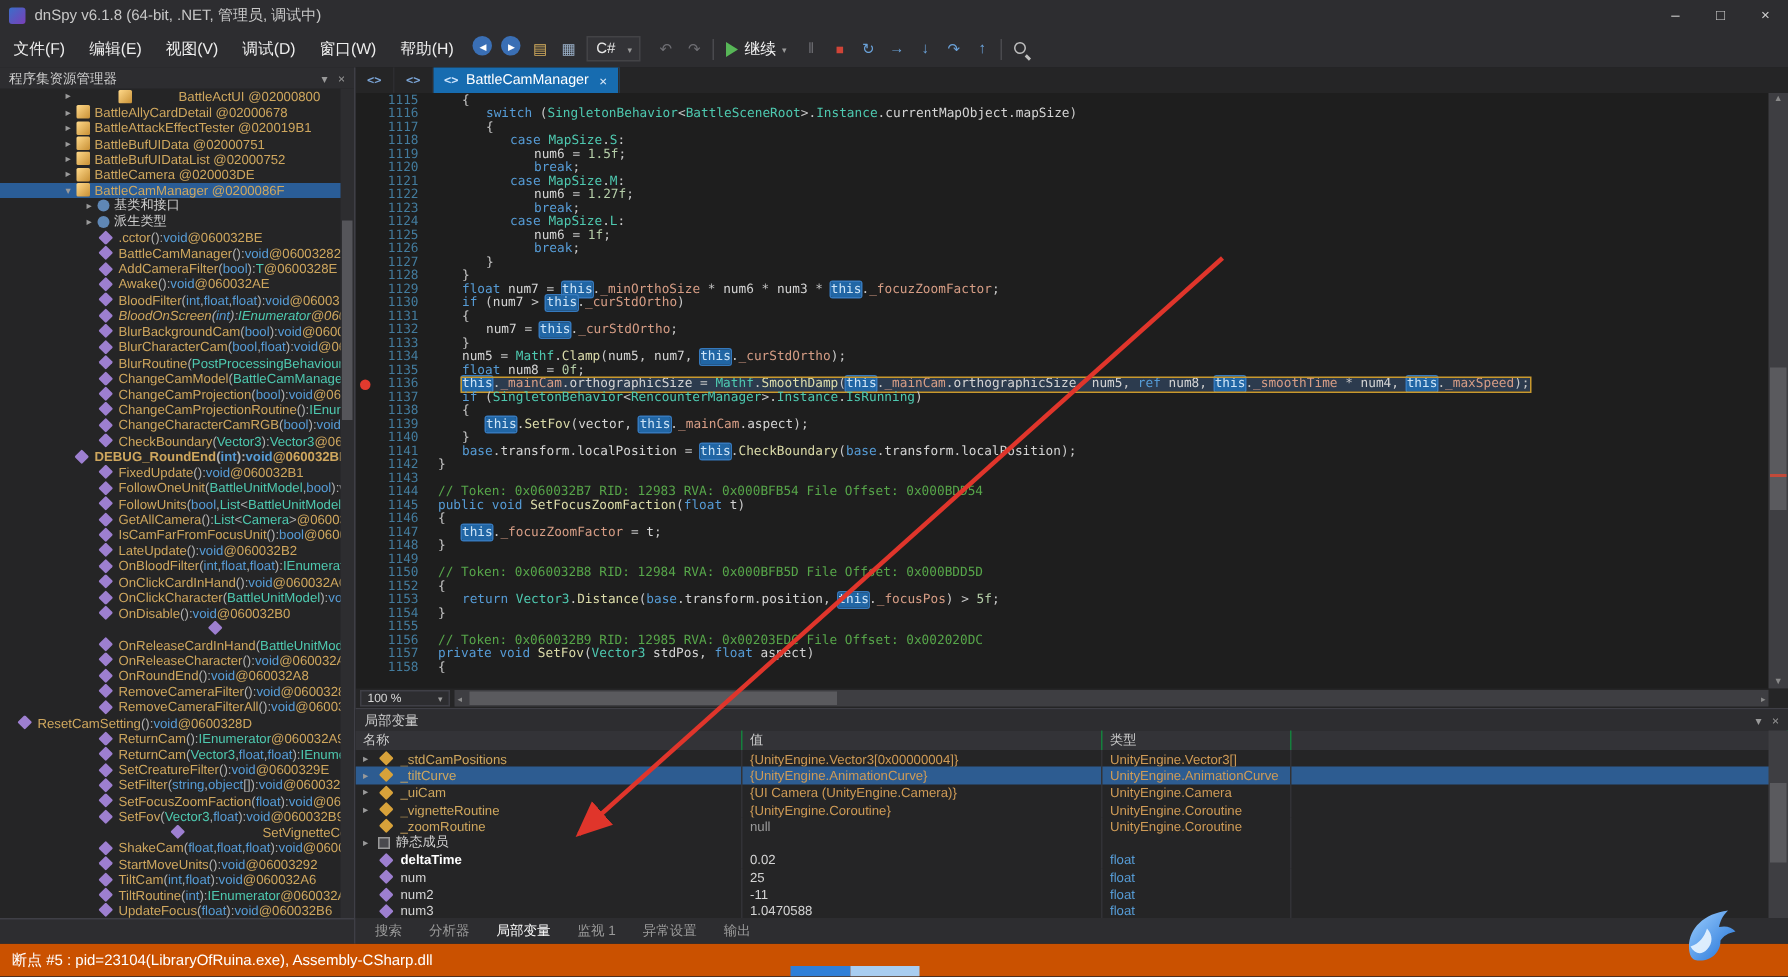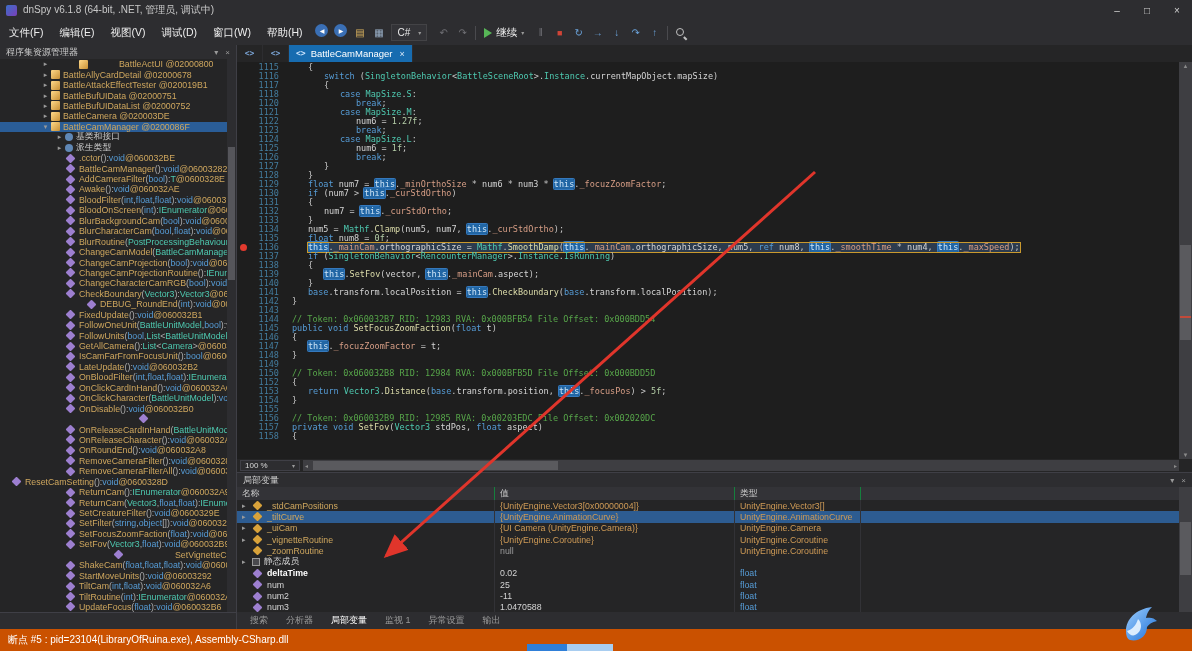--- a/index.html
+++ b/index.html
@@ -292,21 +292,21 @@
           <span class="tt-p"> </span>
           <span class="tt-k">float</span>
           <span class="tt-p">)</span>
           <span class="tt-p"> </span>
           <span class="tt-p">:</span>
           <span class="tt-p"> </span>
           <span class="tt-k">void</span>
           <span class="tt-p"> </span>
           <span class="tt-n">@06003</span>
         </div>
-        <div class="tree-row" style="padding-left: 54px;">
+        <div class="tree-row" style="padding-left: 54px; font-style: italic;">
           <span class="tw"></span>
           <span class="ic ic-m"></span>
           <span class="tt-n">BloodOnScreen</span>
           <span class="tt-p">(</span>
           <span class="tt-k">int</span>
           <span class="tt-p">)</span>
           <span class="tt-p"> </span>
           <span class="tt-p">:</span>
           <span class="tt-p"> </span>
           <span class="tt-t">IEnumerator</span>
@@ -409,21 +409,21 @@
           <span class="tt-p">(</span>
           <span class="tt-t">Vector3</span>
           <span class="tt-p">)</span>
           <span class="tt-p"> </span>
           <span class="tt-p">:</span>
           <span class="tt-p"> </span>
           <span class="tt-t">Vector3</span>
           <span class="tt-p"> </span>
           <span class="tt-n">@0600</span>
         </div>
-        <div class="tree-row" style="padding-left: 75px;">
+        <div class="tree-row" style="padding-left: 38px; font-weight: bold;">
           <span class="tw"></span>
           <span class="ic ic-m"></span>
           <span class="tt-n">DEBUG_RoundEnd</span>
           <span class="tt-p">(</span>
           <span class="tt-k">int</span>
           <span class="tt-p">)</span>
           <span class="tt-p"> </span>
           <span class="tt-p">:</span>
           <span class="tt-p"> </span>
           <span class="tt-k">void</span>
@@ -879,20 +879,25 @@
           </div>
           <div class="code-line">
             <span class="glyph"></span>
             <span class="lnum">1117</span>
             <span class="ltext" style="padding-left: 38px;"><span class="s-p">{</span></span>
           </div>
           <div class="code-line">
             <span class="glyph"></span>
             <span class="lnum">1118</span>
             <span class="ltext" style="padding-left: 54px;"><span class="s-k">case</span><span class="s-p"> </span><span class="s-t">MapSize</span><span class="s-p">.</span><span class="s-t">S</span><span class="s-p">:</span></span>
+          </div>
+          <div class="code-line">
+            <span class="glyph"></span>
+            <span class="lnum">1119</span>
+            <span class="ltext" style="padding-left: 70px;"><span class="s-i">num6</span><span class="s-p"> </span><span class="s-p">=</span><span class="s-p"> </span><span class="s-n">1.5f</span><span class="s-p">;</span></span>
           </div>
           <div class="code-line">
             <span class="glyph"></span>
             <span class="lnum">1120</span>
             <span class="ltext" style="padding-left: 70px;"><span class="s-k">break</span><span class="s-p">;</span></span>
           </div>
           <div class="code-line">
             <span class="glyph"></span>
             <span class="lnum">1121</span>
             <span class="ltext" style="padding-left: 54px;"><span class="s-k">case</span><span class="s-p"> </span><span class="s-t">MapSize</span><span class="s-p">.</span><span class="s-t">M</span><span class="s-p">:</span></span>

